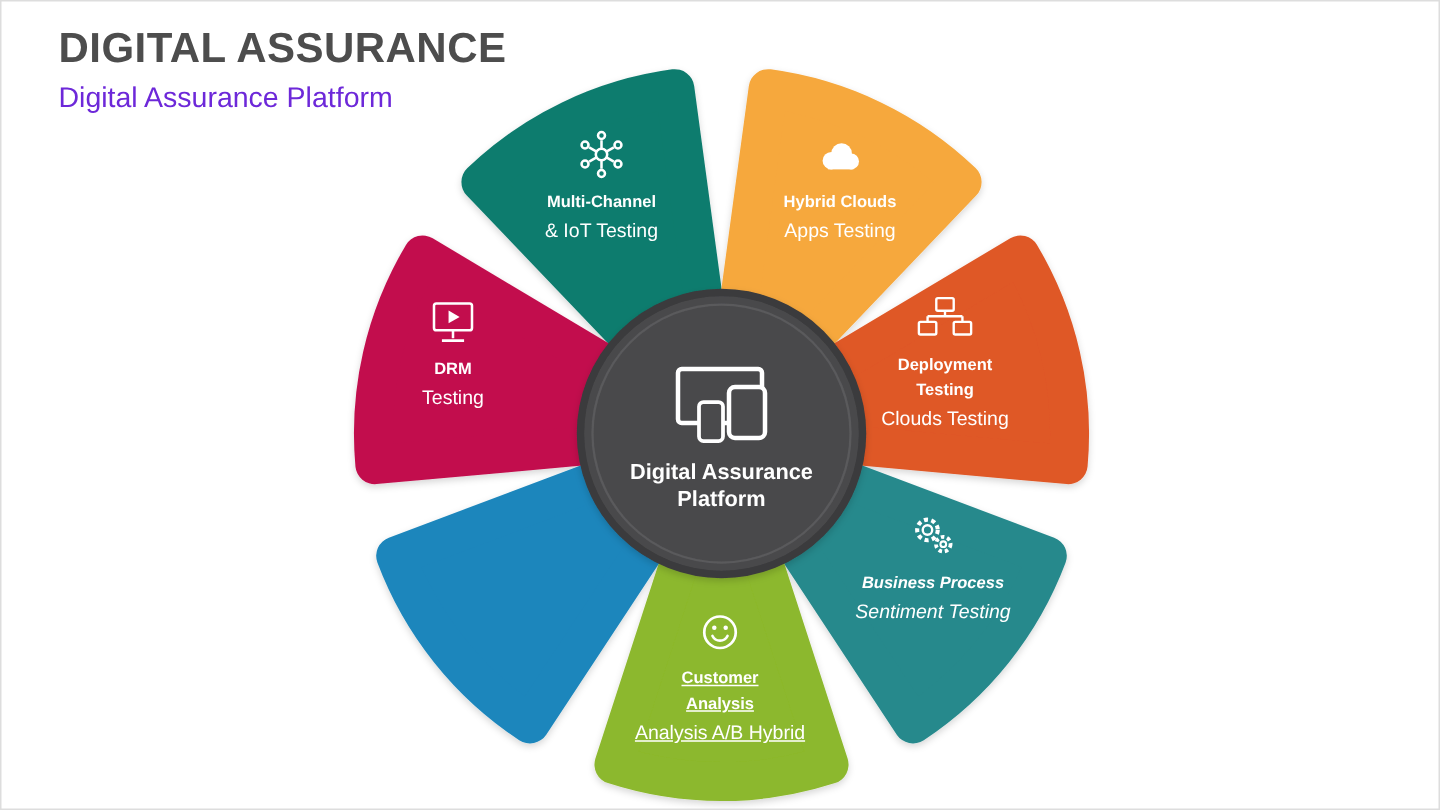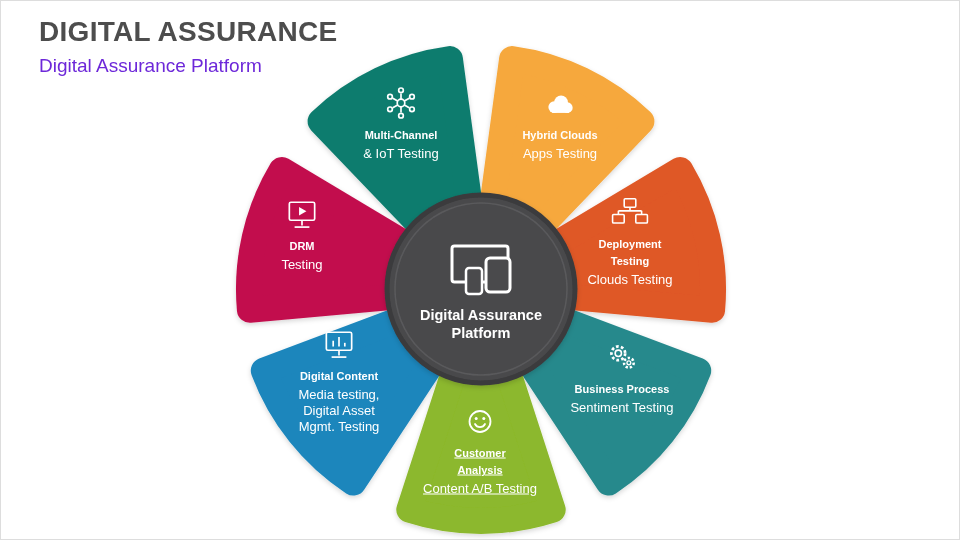--- a/index.html
+++ b/index.html
@@ -111,21 +111,21 @@
           <rect x="1.5" y="17" width="11" height="8" rx="1"></rect>
           <rect x="23.5" y="17" width="11" height="8" rx="1"></rect>
         </g>
       </svg>
     </span>
     <div class="p-title">Deployment</div>
     <div class="p-title">Testing</div>
     <div class="p-sub first">Clouds Testing</div>
   </div>
 
-  <div class="petal-content" style="left:621px;top:376px;">
+  <div class="petal-content" style="left:621px;top:376px;font-style:italic;">
     <span class="icon">
       <svg width="38" height="38" viewBox="0 0 36 36">
         <g stroke="#fff" fill="none">
           <circle cx="14.5" cy="14.5" r="6.5" stroke-width="2.6" stroke-dasharray="2.6 2.1"></circle>
           <circle cx="14.5" cy="14.5" r="3" stroke-width="1.5"></circle>
           <circle cx="24.5" cy="23.5" r="4.6" stroke-width="2.4" stroke-dasharray="2.2 1.8"></circle>
           <circle cx="24.5" cy="23.5" r="1.8" stroke-width="1.3"></circle>
         </g>
       </svg>
     </span>
@@ -139,41 +139,23 @@
         <g stroke="#fff" fill="none" stroke-width="1.8">
           <circle cx="18" cy="18" r="10.5"></circle>
           <path d="M13 20.5a5.6 5.6 0 0 0 10 0" stroke-linecap="round"></path>
         </g>
         <circle cx="14.2" cy="15" r="1.5" fill="#fff"></circle>
         <circle cx="21.8" cy="15" r="1.5" fill="#fff"></circle>
       </svg>
     </span>
     <div class="p-title">Customer</div>
     <div class="p-title">Analysis</div>
-    <div class="p-sub first">Content A/B Testing</div>
+    <div class="p-sub first">Analysis A/B Hybrid</div>
   </div>
 
-  <div class="petal-content" style="left:338px;top:381px;">
-    <span class="icon">
-      <svg width="38" height="34" viewBox="0 0 36 32">
-        <g stroke="#fff" fill="none" stroke-width="1.6">
-          <rect x="6" y="3" width="24" height="17" rx="1.5"></rect>
-          <line x1="12.5" y1="16.5" x2="12.5" y2="11"></line>
-          <line x1="18" y1="16.5" x2="18" y2="7.5"></line>
-          <line x1="23.5" y1="16.5" x2="23.5" y2="13"></line>
-          <line x1="18" y1="20" x2="18" y2="25"></line>
-          <line x1="11" y1="26.5" x2="25" y2="26.5"></line>
-        </g>
-      </svg>
-    </span>
-    <div class="p-title">Digital Content</div>
-    <div class="p-sub first">Media testing,</div>
-    <div class="p-sub">Digital Asset</div>
-    <div class="p-sub">Mgmt. Testing</div>
-  </div>
 
   <div class="petal-content" style="left:301px;top:235px;">
     <span class="icon">
       <svg width="38" height="34" viewBox="0 0 36 32">
         <g stroke="#fff" fill="none" stroke-width="1.6">
           <rect x="6" y="3" width="24" height="17" rx="1.5"></rect>
           <line x1="18" y1="20" x2="18" y2="25"></line>
           <line x1="11" y1="26.5" x2="25" y2="26.5"></line>
         </g>
         <path d="M15.2 7.5l7 4-7 4z" fill="#fff"></path>

